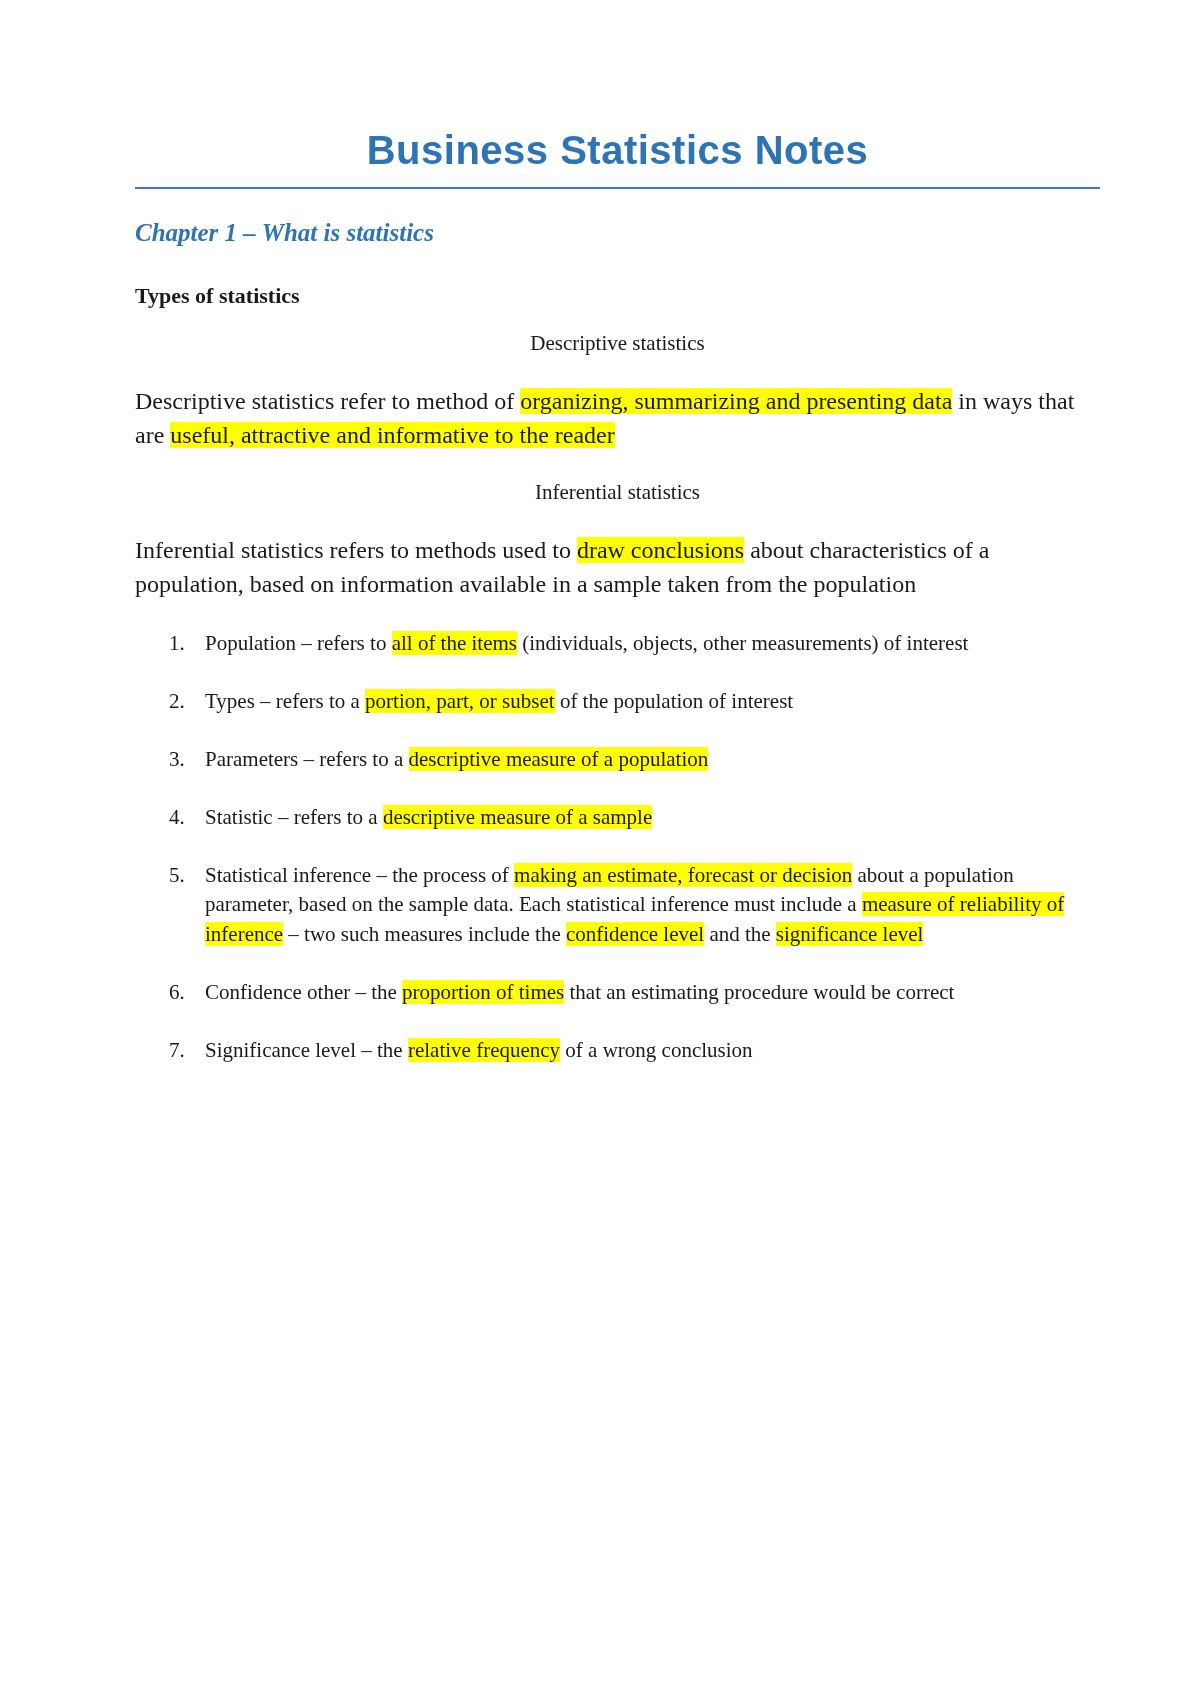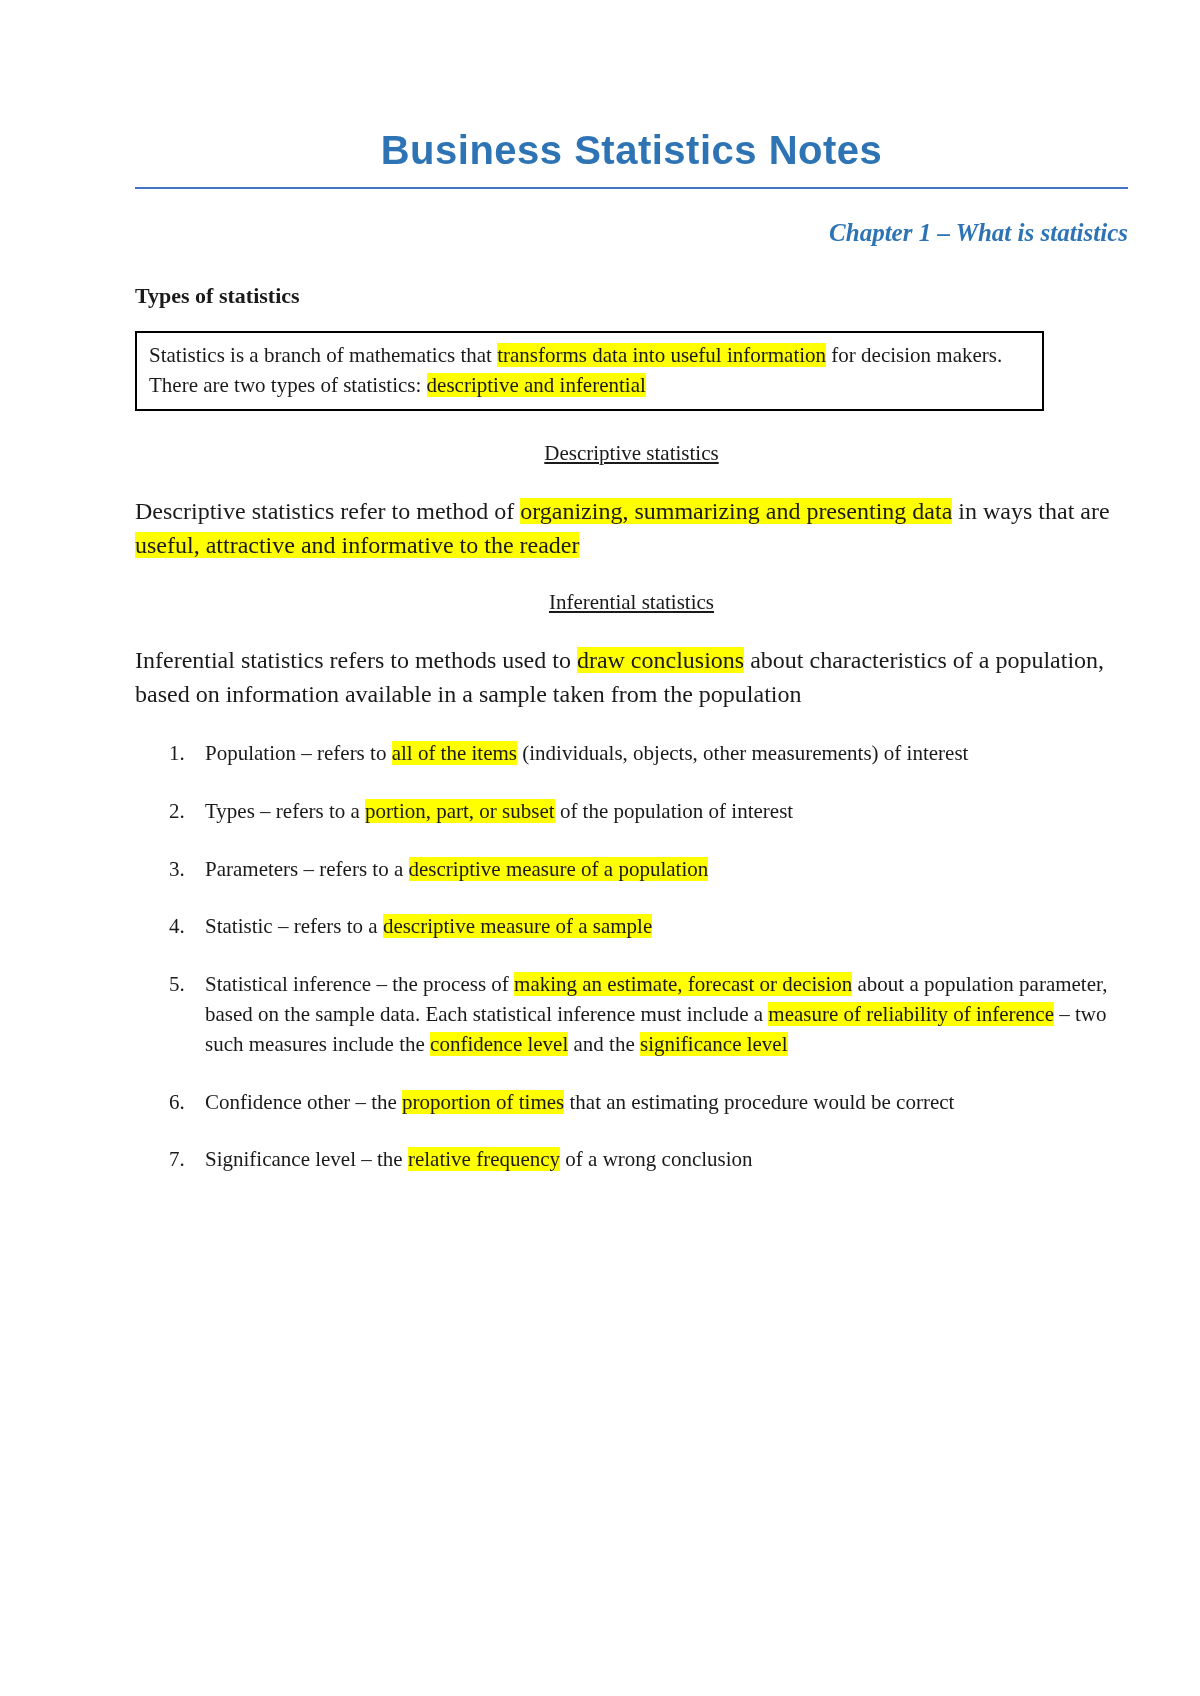--- a/index.html
+++ b/index.html
@@ -5,58 +5,57 @@
   * { margin: 0; padding: 0; box-sizing: border-box; }
   html, body { background: #ffffff; }
   body {
     width: 1200px;
     height: 1696px;
     font-family: "Liberation Serif", serif;
     color: #1a1a1a;
     position: relative;
   }
   .page {
-    padding: 128px 72px 0 135px;
+    padding: 128px 100px 0 135px;
   }
   .doc-title {
     font-family: "Liberation Sans", sans-serif;
     font-weight: 700;
     font-size: 40px;
     color: #2E74B5;
     text-align: center;
     letter-spacing: 0.5px;
     padding-bottom: 14px;
     border-bottom: 2px solid #4472C4;
     margin-bottom: 30px;
   }
   .doc-subtitle {
     font-family: "Liberation Serif", serif;
     font-style: italic;
     font-weight: 700;
     font-size: 25px;
     color: #2E74B5;
-    text-align: right;
+    text-align: left;
     margin-bottom: 36px;
   }
   .section-heading {
     font-weight: 700;
     font-size: 22px;
     margin-bottom: 22px;
   }
   .intro-box {
     border: 2px solid #000000;
     padding: 8px 12px;
     margin-right: 84px;
     font-size: 21px;
     line-height: 1.42;
     margin-bottom: 30px;
   }
   .center-heading {
     text-align: center;
-    text-decoration: underline;
     font-size: 21px;
     margin-bottom: 28px;
   }
   .para {
     font-size: 24px;
     line-height: 1.42;
     margin-bottom: 28px;
   }
   .hl {
     background: #FFFF00;
@@ -83,21 +82,20 @@
 <body>
 
 <div class="page">
 
   <h1 class="doc-title">Business Statistics Notes</h1>
 
   <h2 class="doc-subtitle">Chapter 1 – What is statistics</h2>
 
   <h3 class="section-heading">Types of statistics</h3>
 
-  <div class="intro-box"><span>Statistics is a branch of mathematics that </span><span class="hl">transforms data into useful information</span><span> for decision makers. There are two types of statistics: </span><span class="hl">descriptive and inferential</span></div>
 
   <div class="center-heading">Descriptive statistics</div>
 
   <p class="para"><span>Descriptive statistics refer to method of </span><span class="hl">organizing, summarizing and presenting data</span><span> in ways that are </span><span class="hl">useful, attractive and informative to the reader</span></p>
 
   <div class="center-heading">Inferential statistics</div>
 
   <p class="para"><span>Inferential statistics refers to methods used to </span><span class="hl">draw conclusions</span><span> about characteristics of a population, based on information available in a sample taken from the population</span></p>
 
 

